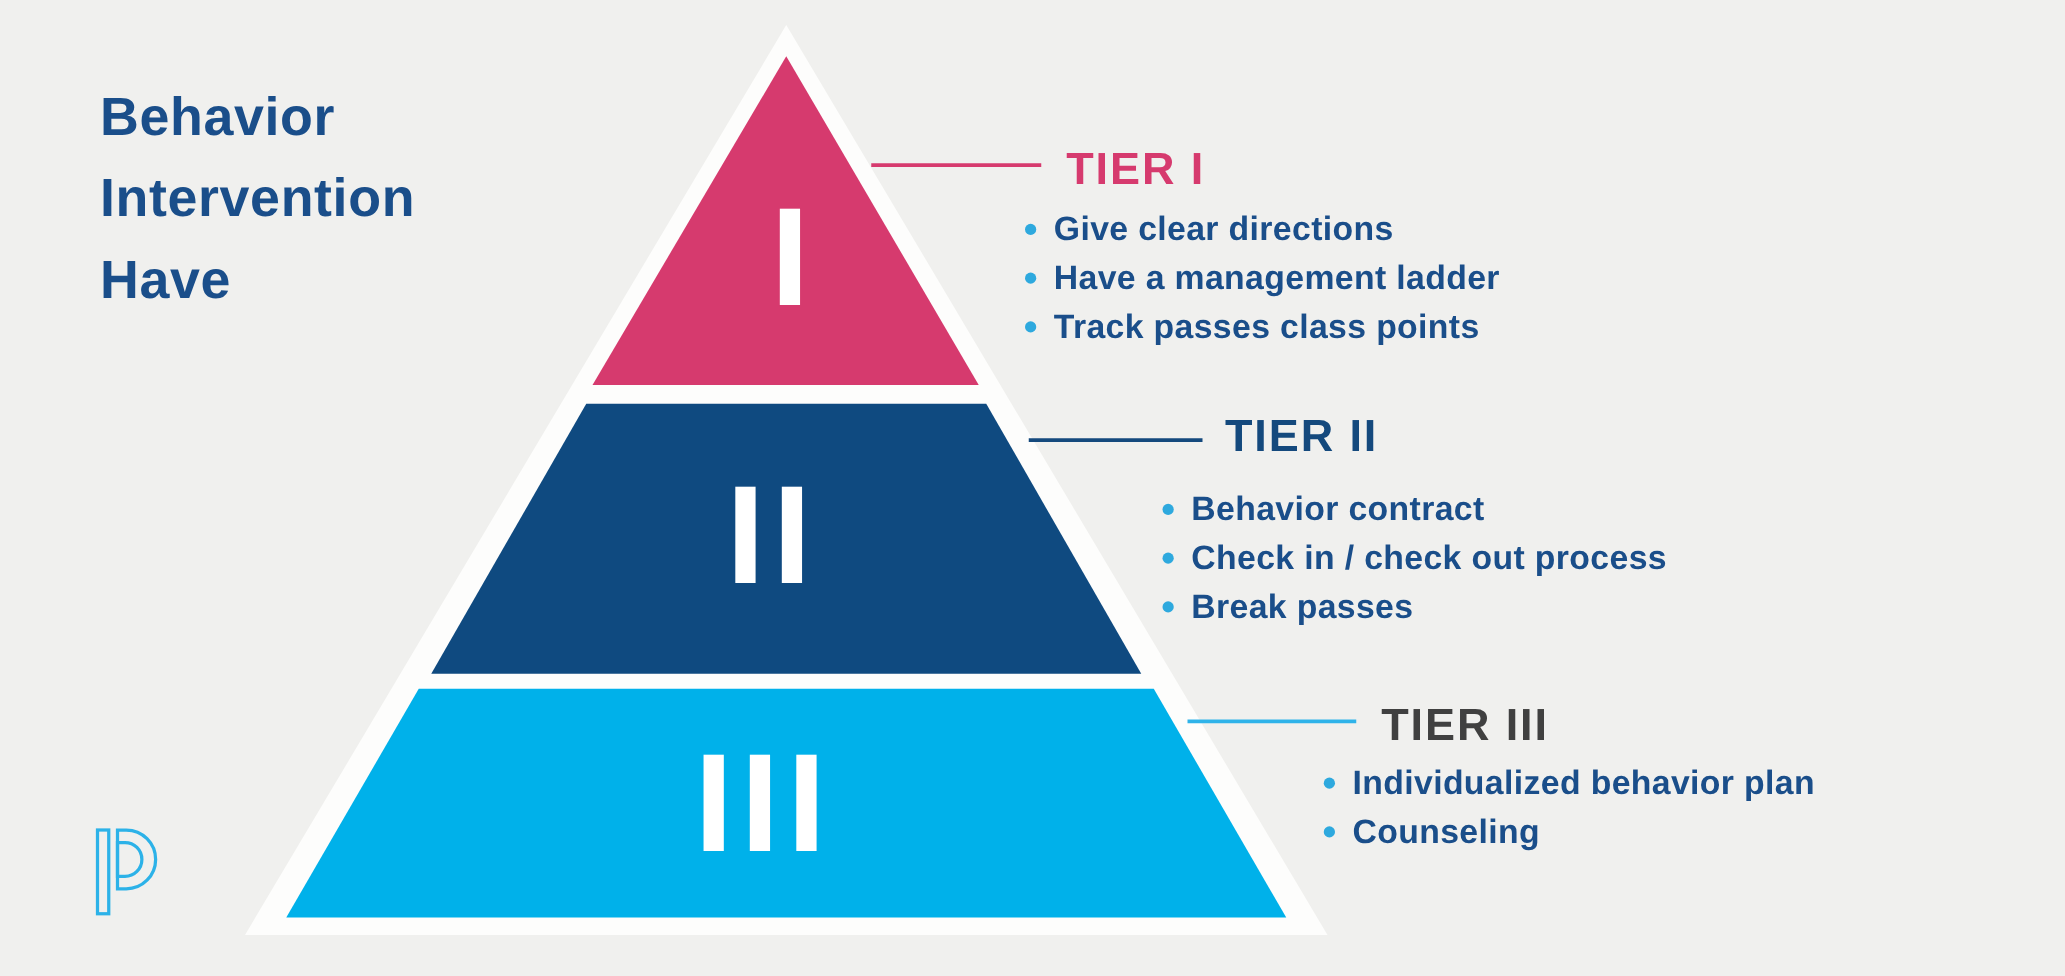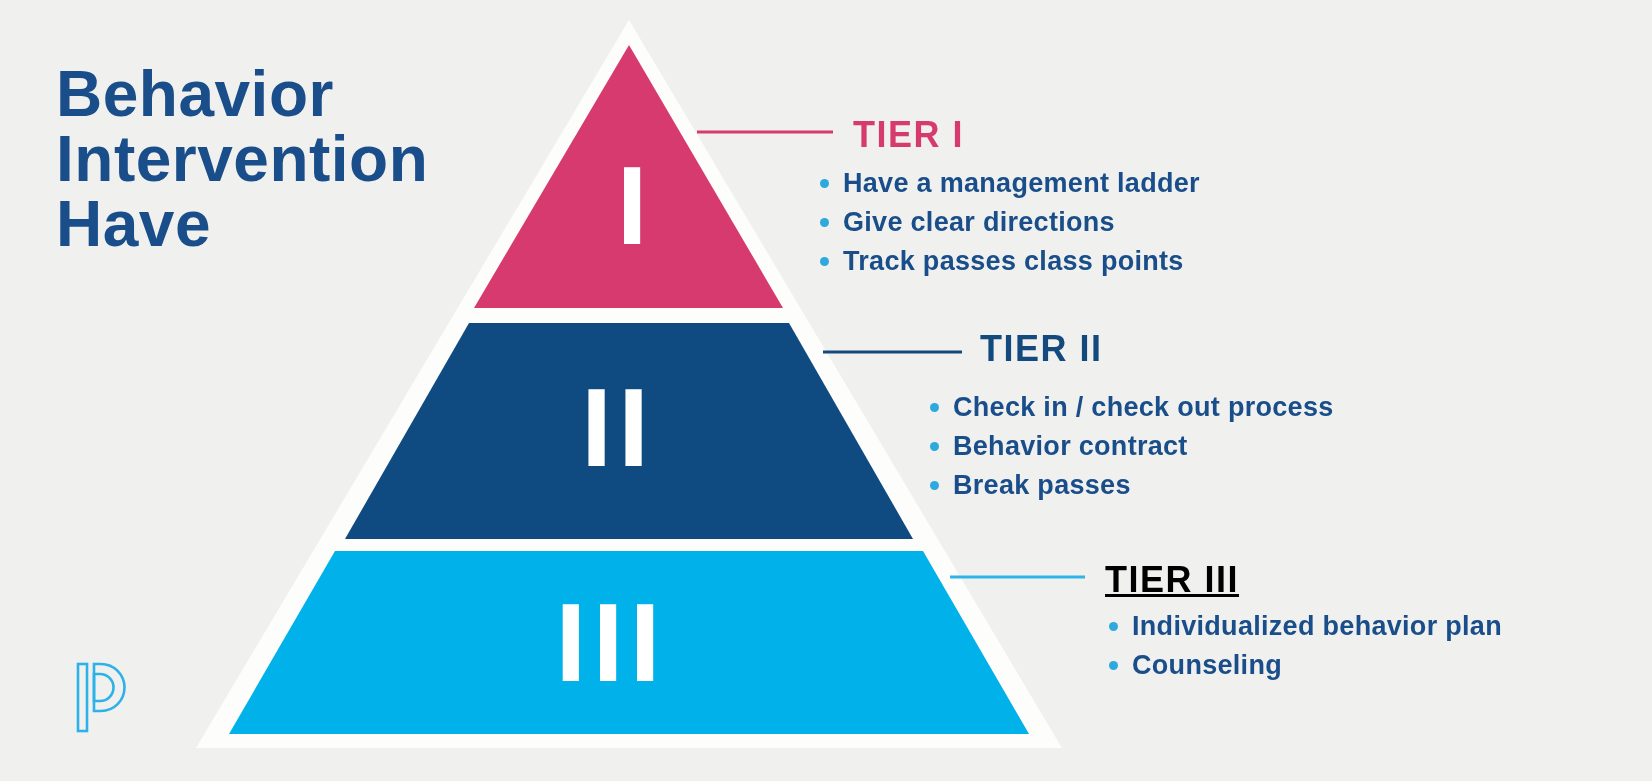--- a/index.html
+++ b/index.html
@@ -6,47 +6,47 @@
   .canvas{
     position:relative;
     width:1652px;height:781px;
     background:#f0f0ee;
     overflow:hidden;
     font-family:"Liberation Sans", sans-serif;
   }
   .pyramid-svg{position:absolute;left:0;top:0;}
 
   .page-title{
-    position:absolute;left:56px;top:62px;margin:0;
-    font-size:64px;line-height:65px;font-weight:700;
+    position:absolute;left:80px;top:62px;margin:0;
+    font-size:43px;line-height:65px;font-weight:700;
     color:#1a4e8a;letter-spacing:0.5px;
   }
   .page-title span{display:block;}
 
   .numeral{
     position:absolute;color:#ffffff;font-weight:700;
     font-size:112px;line-height:1;letter-spacing:6px;padding-left:6px;
     display:flex;align-items:center;justify-content:center;
   }
   .numeral-1{left:559px;top:158px;width:140px;height:95px;}
   .numeral-2{left:527px;top:380px;width:170px;height:95px;}
   .numeral-3{left:515px;top:595px;width:180px;height:95px;}
 
   .tier-label{
     position:absolute;font-size:36px;font-weight:700;letter-spacing:1.5px;
     white-space:nowrap;
   }
   .tier1-label{left:853px;top:114px;color:#d63a6e;}
   .tier2-label{left:980px;top:328px;color:#14497d;}
-  .tier3-label{left:1105px;top:559px;color:#000000;text-decoration:underline;}
+  .tier3-label{left:1105px;top:559px;color:#404040;}
 
   .bullet-list{position:absolute;}
   .tier1-list{left:820px;top:164px;}
   .tier2-list{left:930px;top:388px;}
-  .tier3-list{left:1109px;top:607px;}
+  .tier3-list{left:1059px;top:607px;}
 
   .bullet-row{display:flex;align-items:center;height:39px;}
   .dot{
     width:9px;height:9px;border-radius:50%;
     background:#2ea9de;margin-right:14px;flex:0 0 9px;
   }
   .bullet-text{
     font-size:27px;font-weight:700;color:#1a4e8a;
     white-space:nowrap;letter-spacing:0.3px;
   }
@@ -85,40 +85,40 @@
   <div class="numeral numeral-2">II</div>
   <div class="numeral numeral-3">III</div>
 
   <div class="tier-label tier1-label">TIER I</div>
   <div class="tier-label tier2-label">TIER II</div>
   <div class="tier-label tier3-label">TIER III</div>
 
   <div class="bullet-list tier1-list">
     <div class="bullet-row">
       <span class="dot"></span>
-      <span class="bullet-text">Have a management ladder</span>
+      <span class="bullet-text">Give clear directions</span>
     </div>
     <div class="bullet-row">
       <span class="dot"></span>
-      <span class="bullet-text">Give clear directions</span>
+      <span class="bullet-text">Have a management ladder</span>
     </div>
     <div class="bullet-row">
       <span class="dot"></span>
       <span class="bullet-text">Track passes class points</span>
     </div>
   </div>
 
   <div class="bullet-list tier2-list">
     <div class="bullet-row">
       <span class="dot"></span>
-      <span class="bullet-text">Check in / check out process</span>
+      <span class="bullet-text">Behavior contract</span>
     </div>
     <div class="bullet-row">
       <span class="dot"></span>
-      <span class="bullet-text">Behavior contract</span>
+      <span class="bullet-text">Check in / check out process</span>
     </div>
     <div class="bullet-row">
       <span class="dot"></span>
       <span class="bullet-text">Break passes</span>
     </div>
   </div>
 
   <div class="bullet-list tier3-list">
     <div class="bullet-row">
       <span class="dot"></span>

